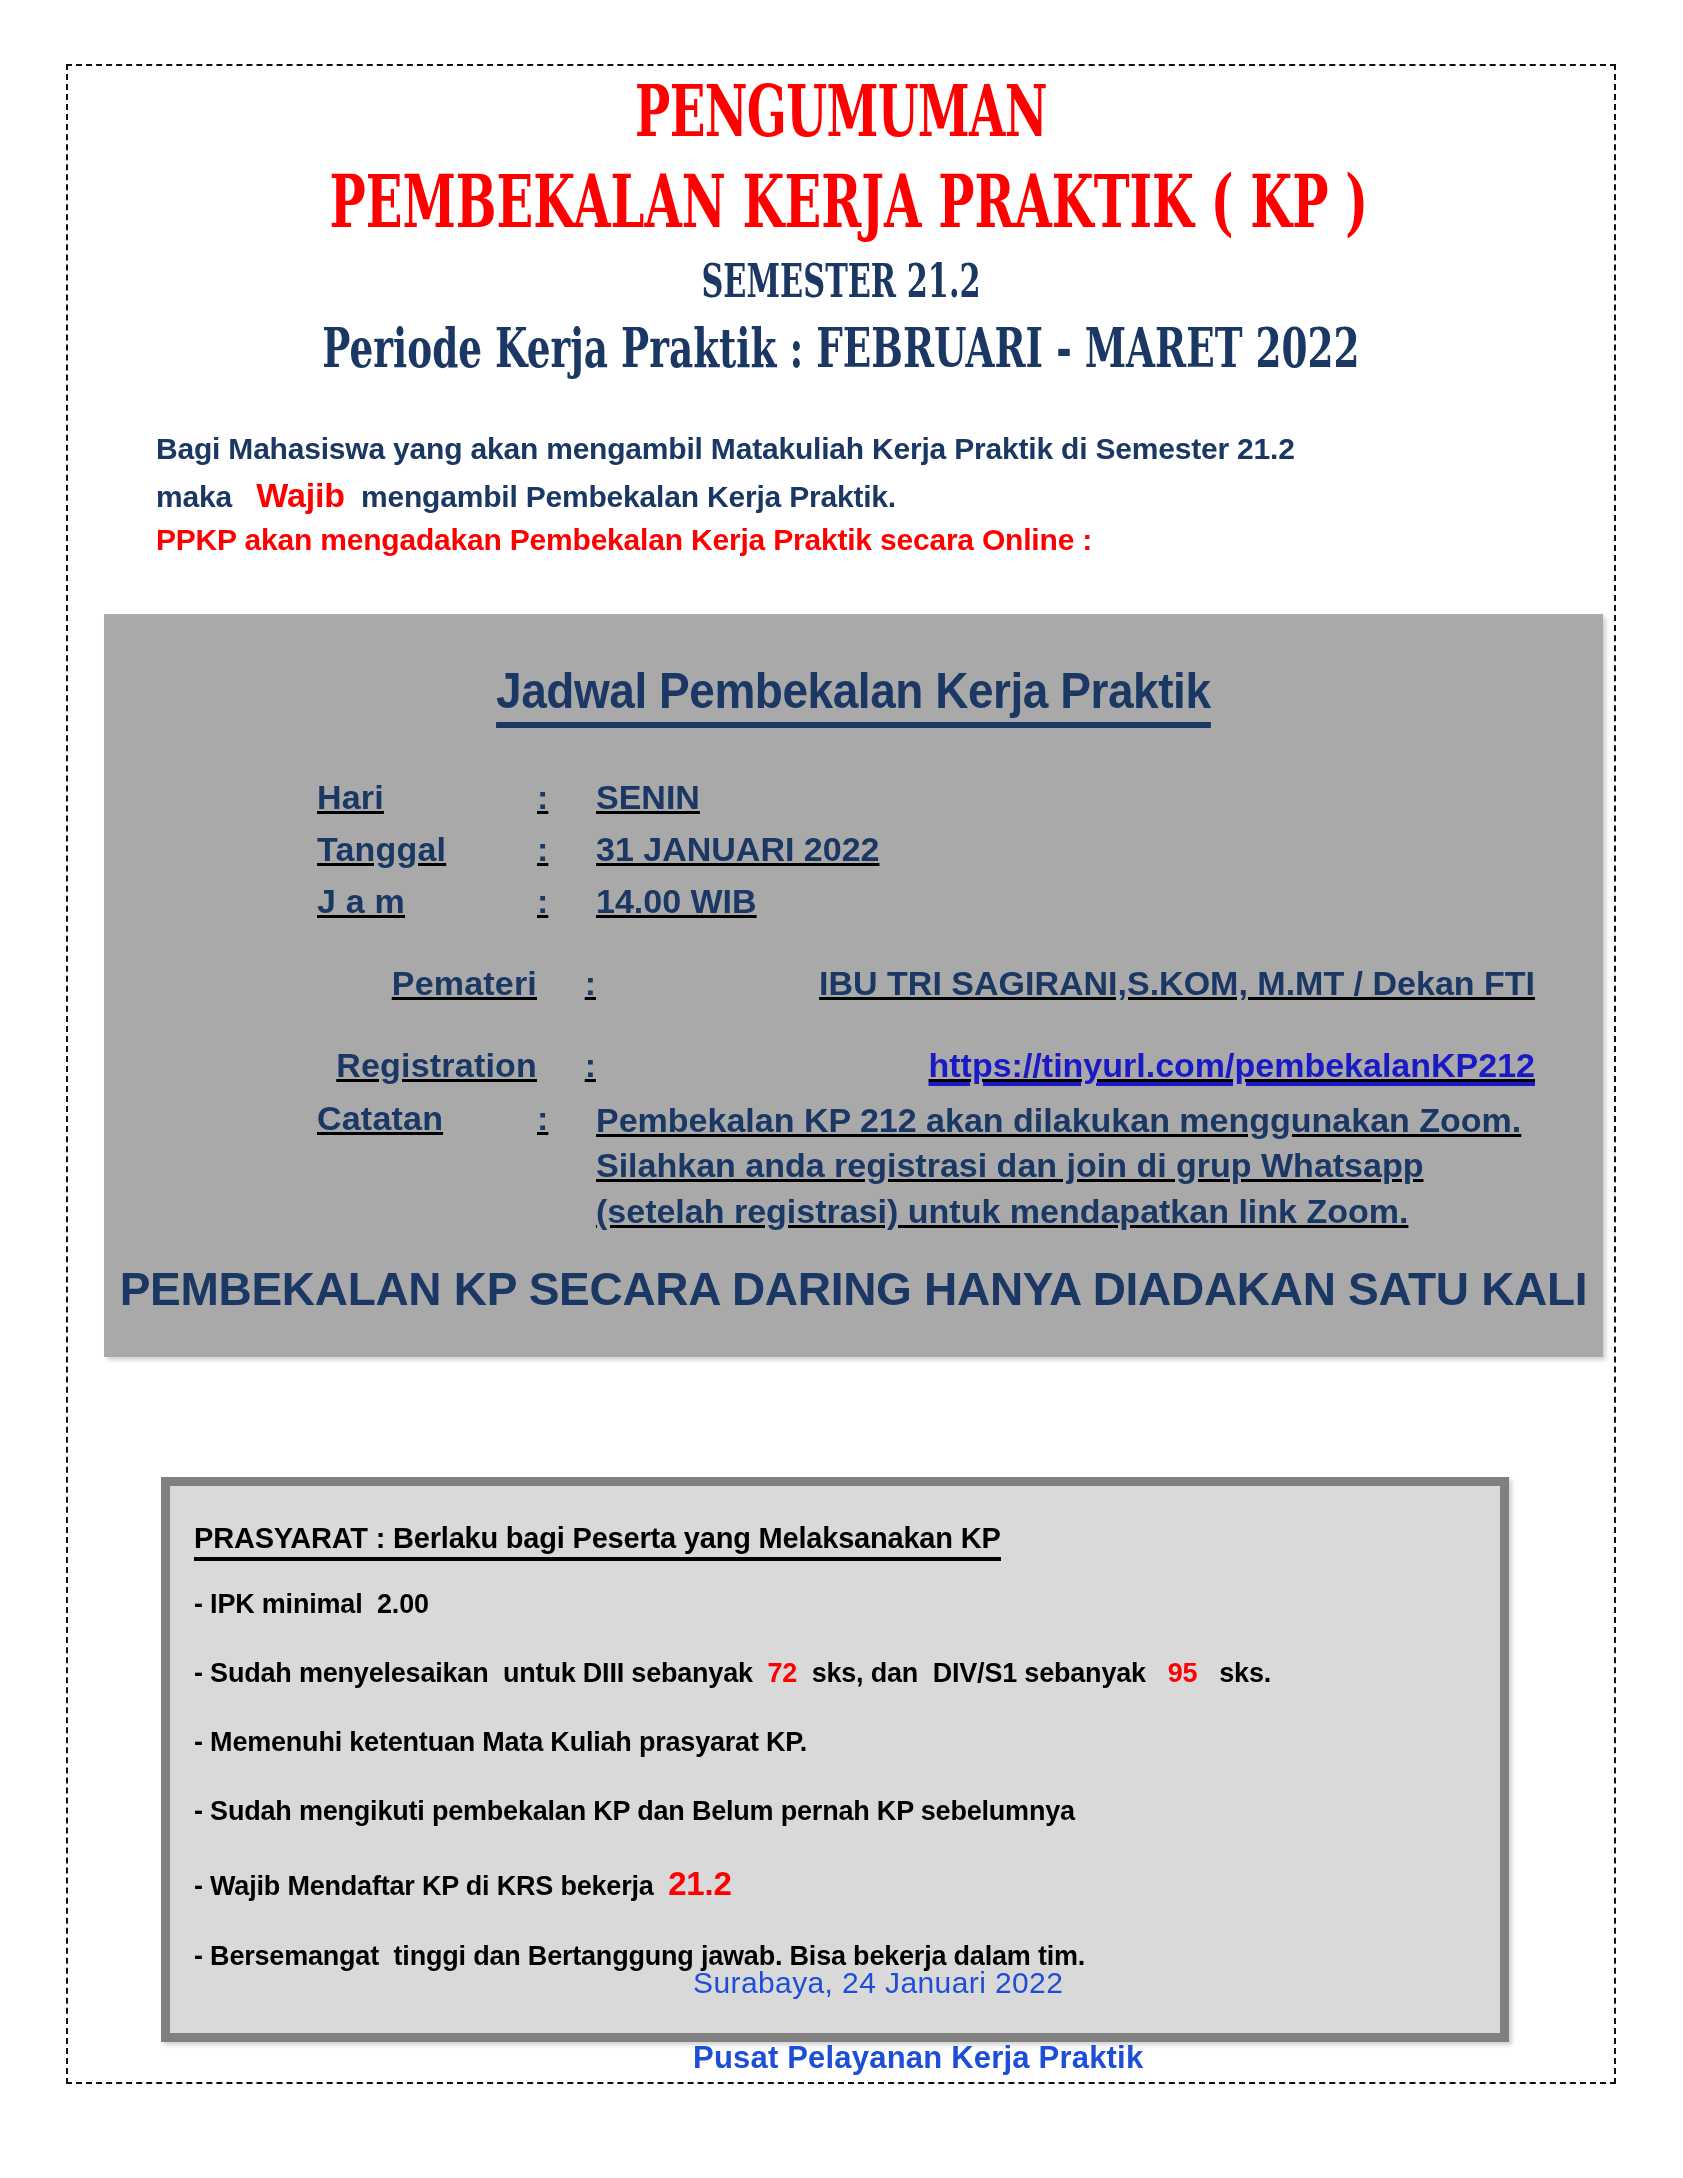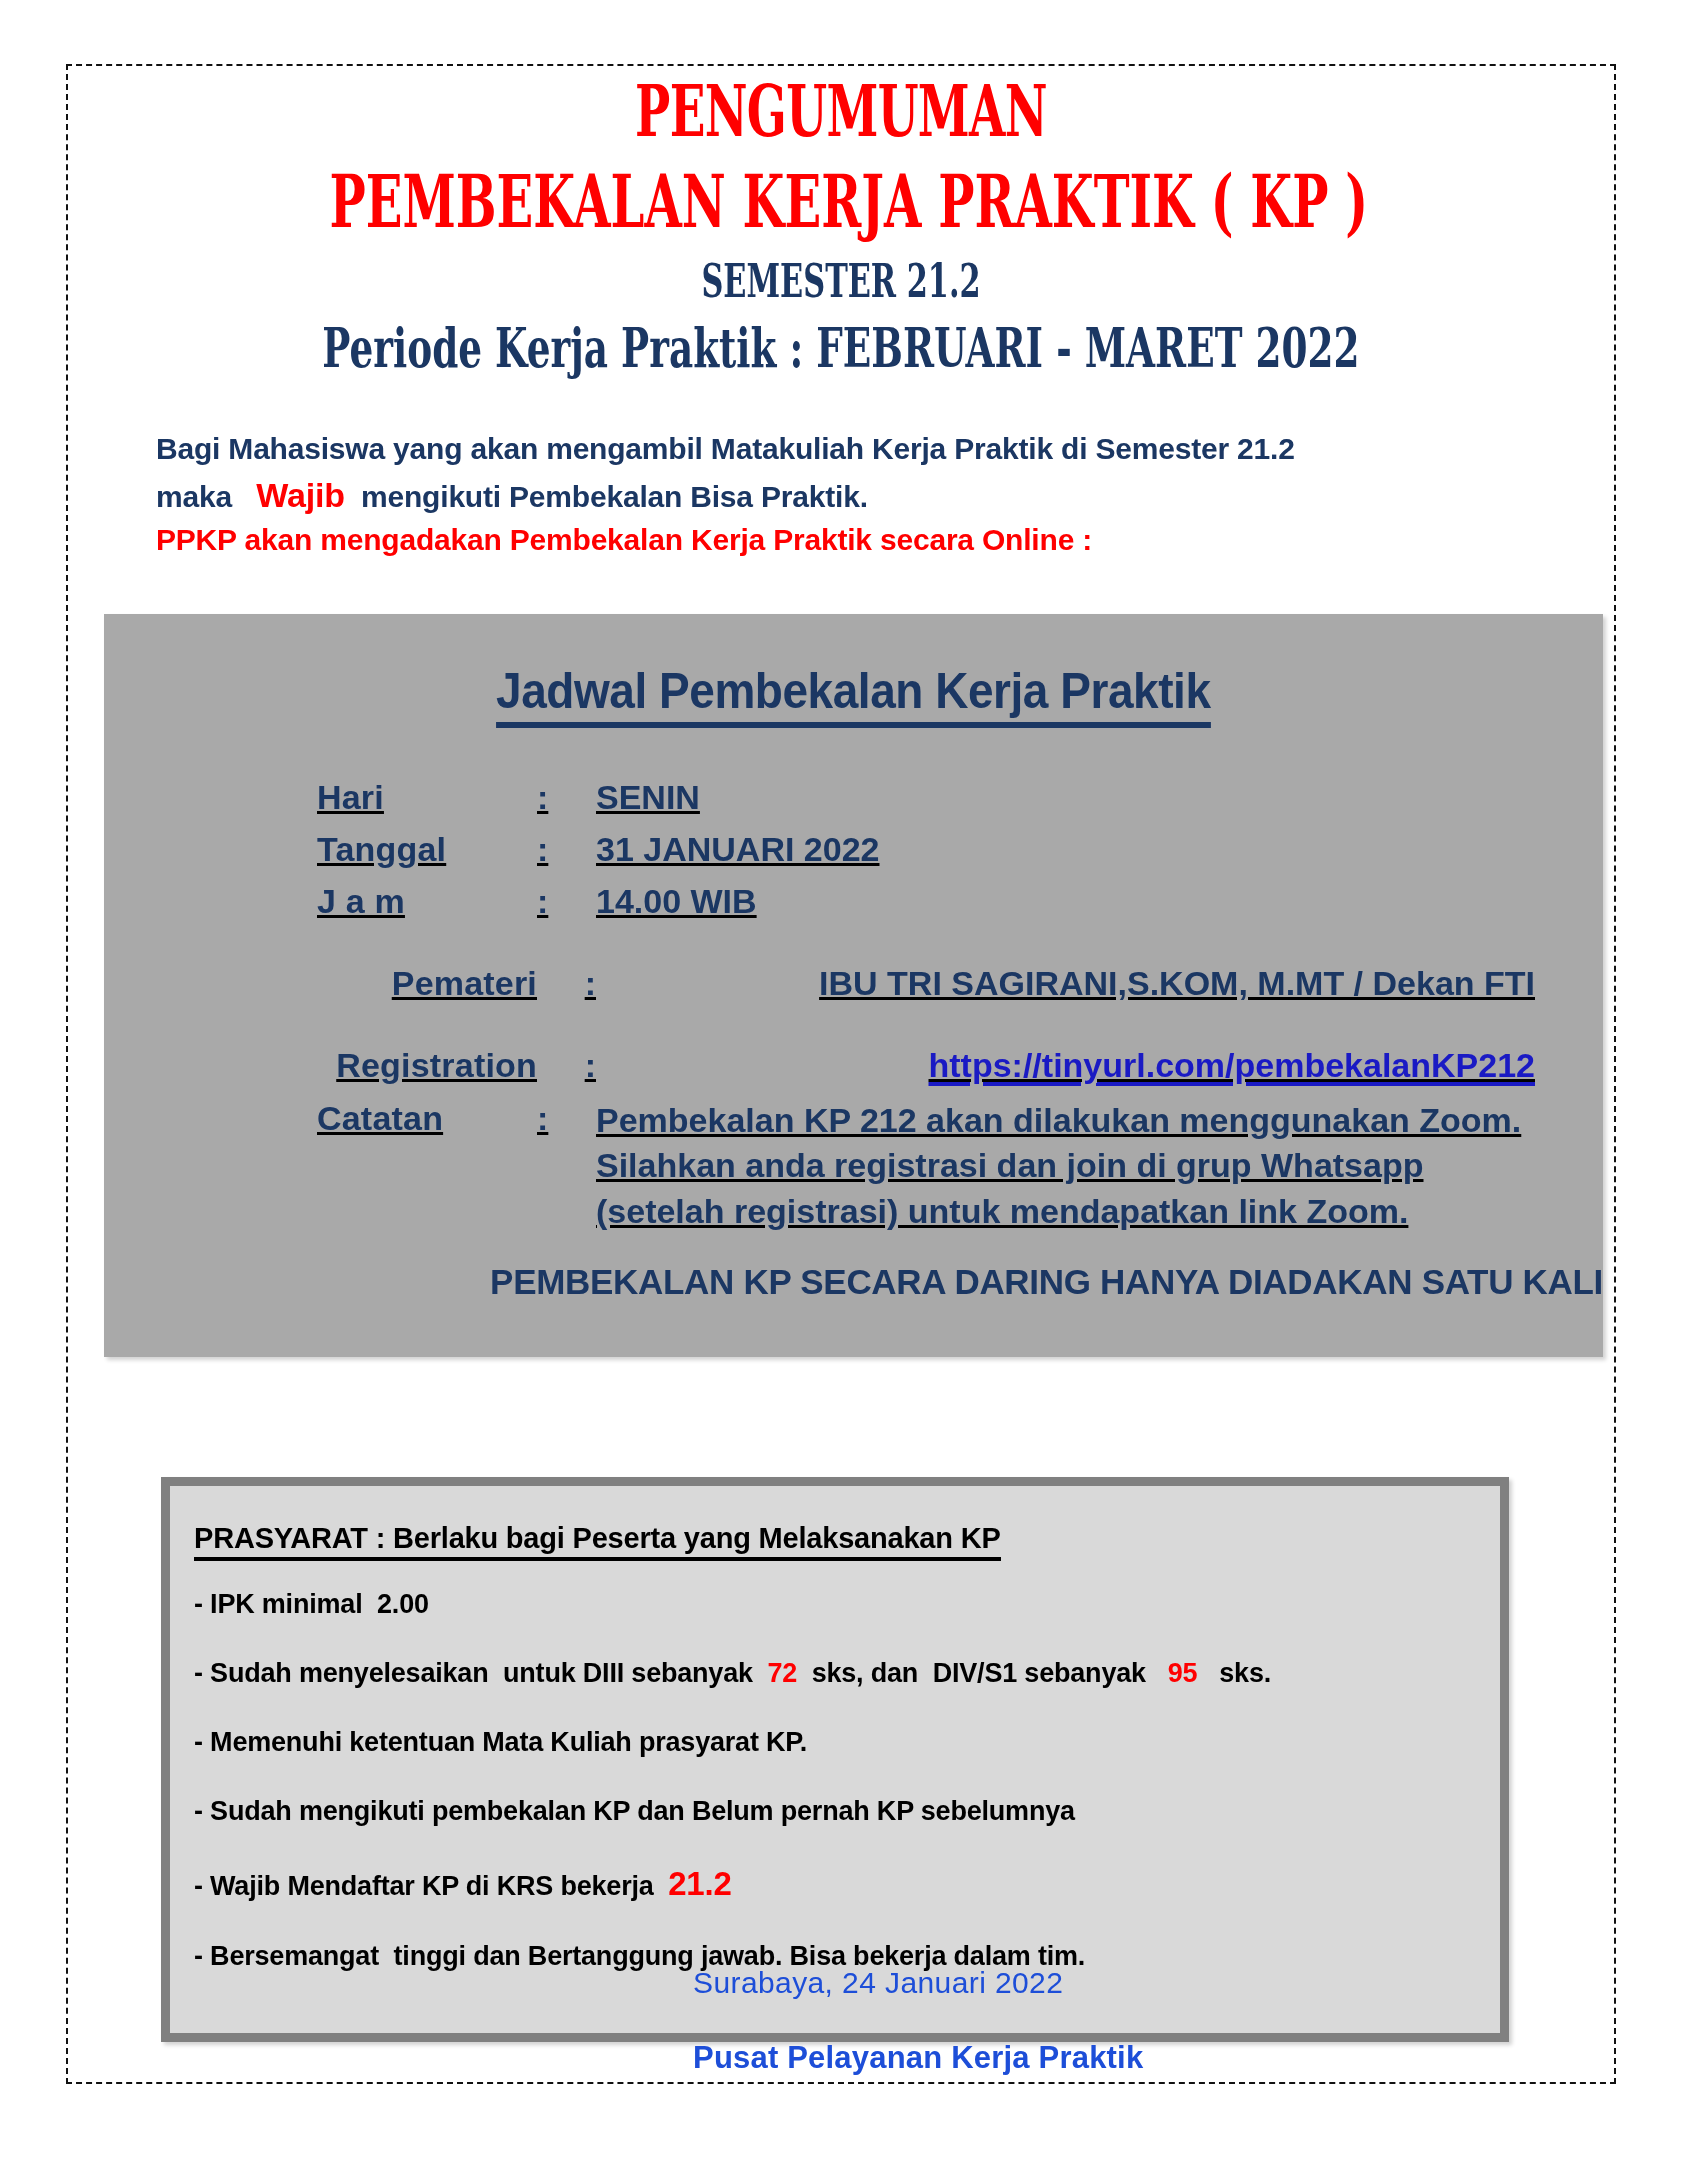--- a/index.html
+++ b/index.html
@@ -178,24 +178,24 @@
   .sched-note-text {
     width: 713px;
     line-height: 1.35;
   }
 
   .schedule-footnote {
     position: absolute;
     left: 0;
     top: 648px;
     width: 100%;
-    text-align: right;
-    font-family: "Liberation Sans", sans-serif;
-    font-weight: bold;
-    font-size: 35px;
+    text-align: center;
+    font-family: "Liberation Sans", sans-serif;
+    font-weight: bold;
+    font-size: 46px;
     color: #1b3763;
     letter-spacing: -0.3px;
   }
 
   
   .prereq-box {
     position: absolute;
     left: 161px;
     top: 1477px;
     width: 1348px;
@@ -270,21 +270,21 @@
 
   <div class="headline-block">
     <div class="title-main">PENGUMUMAN</div>
     <div class="title-sub">PEMBEKALAN KERJA PRAKTIK ( KP )</div>
     <div class="title-semester">SEMESTER  21.2</div>
     <div class="title-period">Periode Kerja Praktik : FEBRUARI - MARET 2022</div>
   </div>
 
   <div class="intro">
     <div>Bagi  Mahasiswa yang akan mengambil  Matakuliah Kerja Praktik  di Semester  21.2</div>
-    <div><span>maka</span>&nbsp;&nbsp; <span class="em-wajib">Wajib</span>&nbsp; <span>mengikuti Pembekalan Bisa Praktik.</span></div>
+    <div><span>maka</span>&nbsp;&nbsp; <span class="em-wajib">Wajib</span>&nbsp; <span>mengambil Pembekalan Kerja Praktik.</span></div>
     <div class="line-red">PPKP  akan mengadakan  Pembekalan Kerja  Praktik secara Online  :</div>
   </div>
 
   <div class="schedule-panel">
 
     <div class="schedule-title"><span>Jadwal Pembekalan  Kerja Praktik</span></div>
 
     <div class="sched-rows">
 
       <div class="sched-row">

